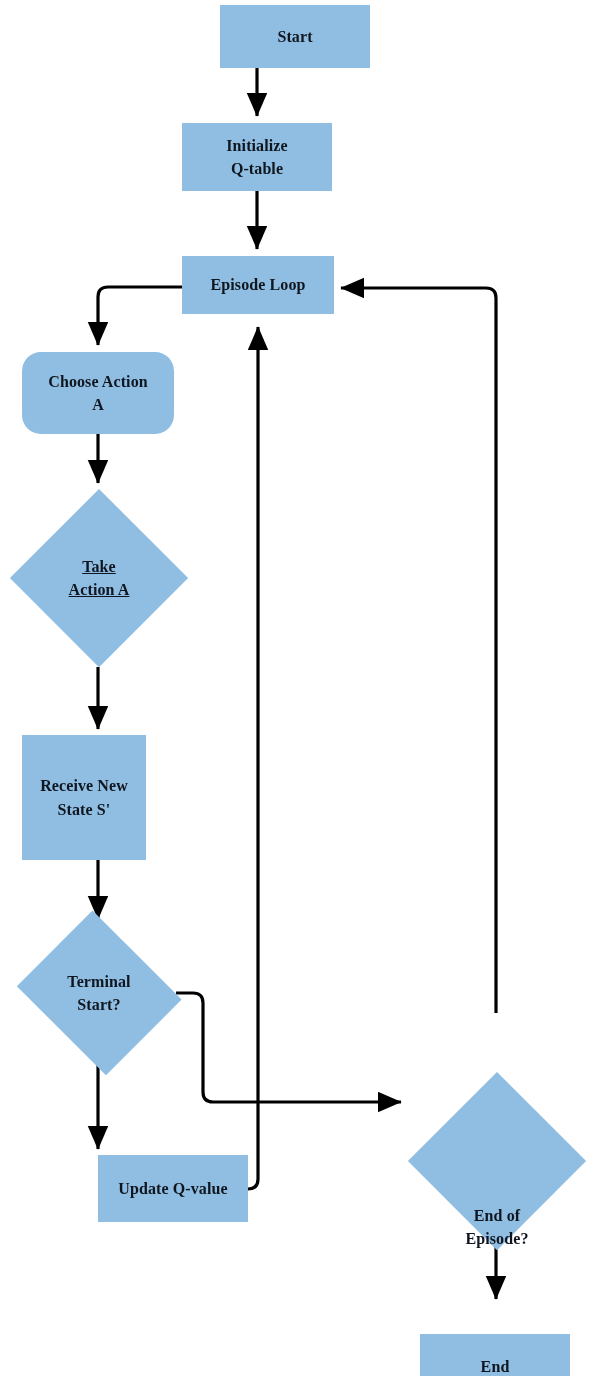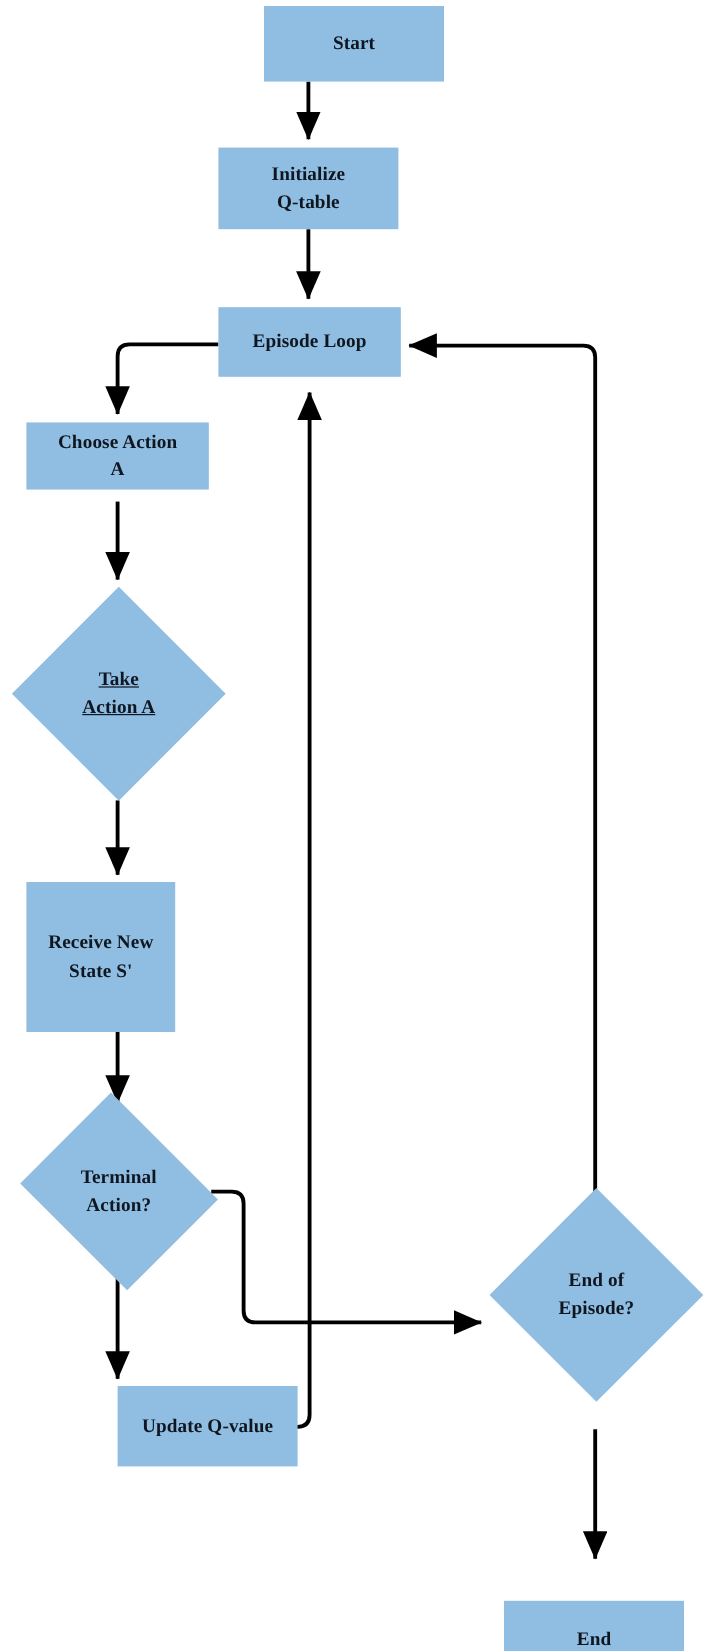--- a/index.html
+++ b/index.html
@@ -103,47 +103,47 @@
 
   <div class="node box" style="left:182px; top:256px; width:152px; height:58px;">
     <span class="label">Episode Loop</span>
   </div>
 
   <div class="node box" style="left:182px; top:123px; width:150px; height:68px;">
     <span class="label">Initialize
 Q-table</span>
   </div>
 
-  <div class="node box" style="left:22px; top:352px; width:152px; height:56px;">
+  <div class="node box" style="left:22px; top:352px; width:152px; height:82px;border-radius:19px;">
     <span class="label">Choose Action
 A</span>
   </div>
 
   <div class="node diamond" style="left:10px; top:489px; width:178px; height:178px;text-decoration:underline;">
     <span class="dshape"></span>
     <span class="label">Take
 Action A</span>
   </div>
 
   <div class="node box" style="left:22px; top:735px; width:124px; height:125px;">
     <span class="label">Receive New
 State S'</span>
   </div>
 
   <div class="node diamond" style="left:10px; top:917px; width:178px; height:152px;">
     <span class="dshape"></span>
     <span class="label">Terminal
-Action?</span>
+Start?</span>
   </div>
 
   <div class="node box" style="left:78px; top:1155px; width:150px; height:67px;margin-left:20px;">
     <span class="label">Update Q-value</span>
   </div>
 
-  <div class="node diamond" style="left:408px; top:990px; width:178px; height:178px;">
+  <div class="node diamond" style="left:408px; top:1072px; width:178px; height:178px;align-items:flex-end;">
     <span class="dshape"></span>
     <span class="label">End of
 Episode?</span>
   </div>
 
   <div class="node box" style="left:420px; top:1334px; width:150px; height:65px;">
     <span class="label">End</span>
   </div>
 
 </div>

